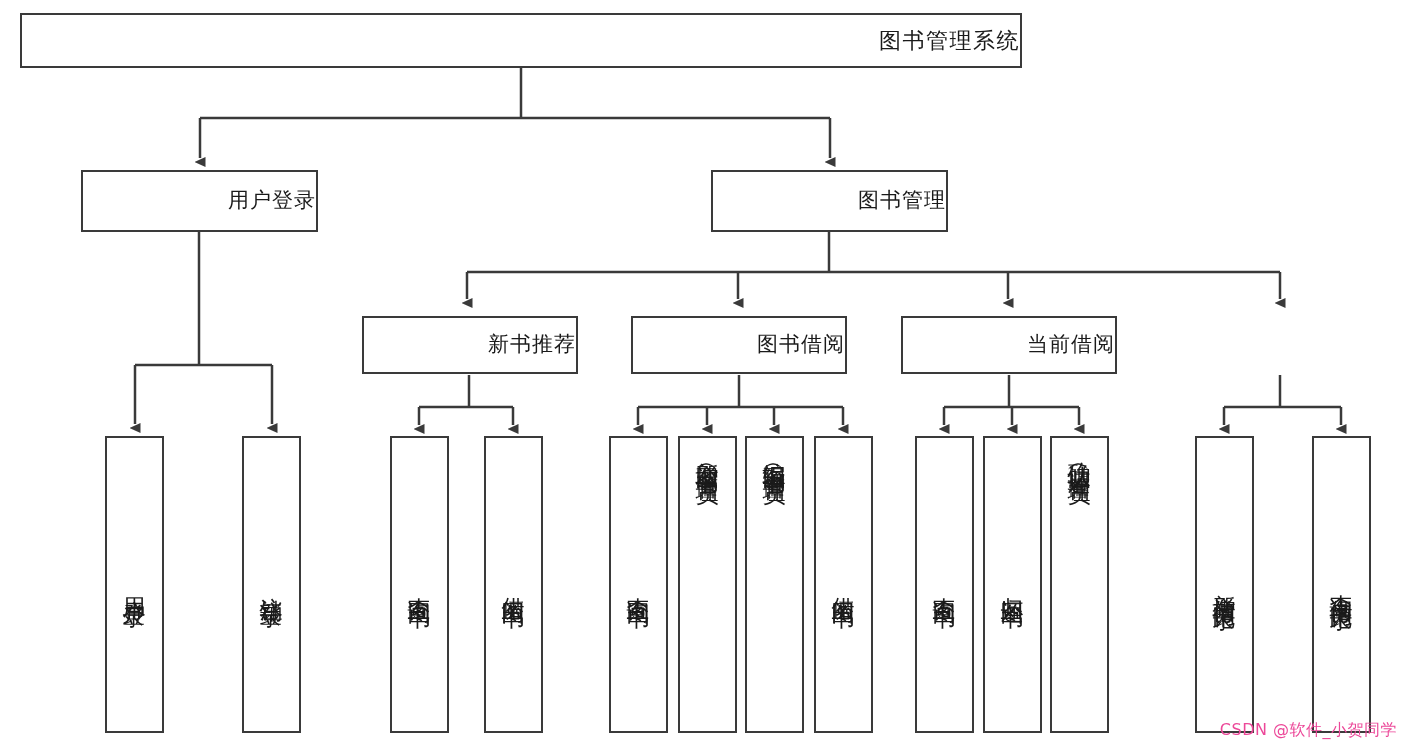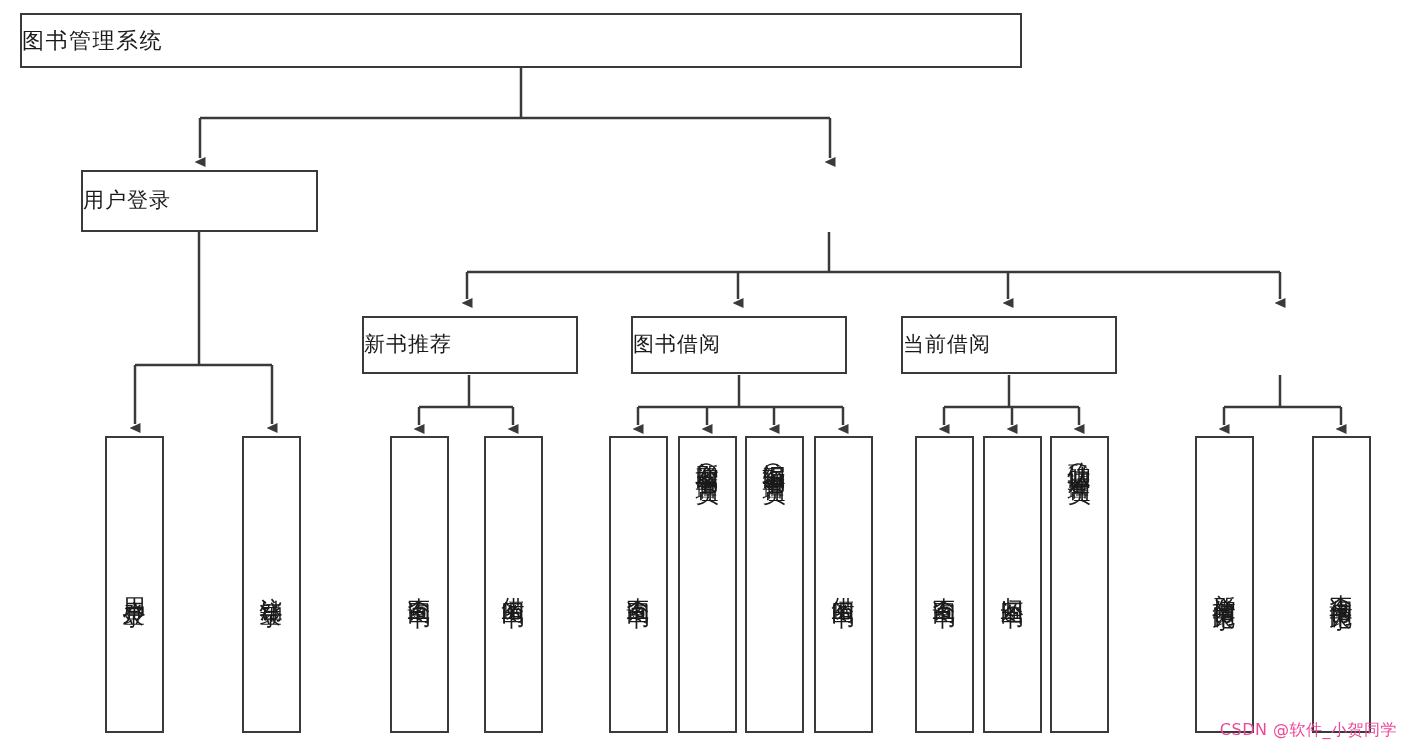--- a/index.html
+++ b/index.html
@@ -26,21 +26,21 @@
     height: 747px;
     pointer-events: none;
   }
   .node {
     position: absolute;
     box-sizing: border-box;
     background: #ffffff;
     border: 2.5px solid #3a3a3a;
     display: flex;
     align-items: center;
-    justify-content: flex-start;
+    justify-content: flex-end;
     color: #1a1a1a;
   }
   .node-h {
     font-size: 21px;
     letter-spacing: 1px;
     line-height: 1.2;
   }
   .node-title {
     font-size: 22px;
     letter-spacing: 1.5px;
@@ -132,20 +132,23 @@
     </g>
   </svg>
 
   <div class="node node-title" style="left:20px; top:13px; width:1002px; height:55px;">
     <span>图书管理系统</span>
   </div>
 
   <div class="node node-h" style="left:81px; top:170px; width:237px; height:62px;">
     <span>用户登录</span>
   </div>
+  <div class="node node-h" style="left:711px; top:170px; width:237px; height:62px;">
+    <span>图书管理</span>
+  </div>
 
   <div class="node node-h" style="left:631px; top:316px; width:216px; height:58px;">
     <span>图书借阅</span>
   </div>
   <div class="node node-h" style="left:362px; top:316px; width:216px; height:58px;">
     <span>新书推荐</span>
   </div>
   <div class="node node-h" style="left:901px; top:316px; width:216px; height:58px;">
     <span>当前借阅</span>
   </div>

